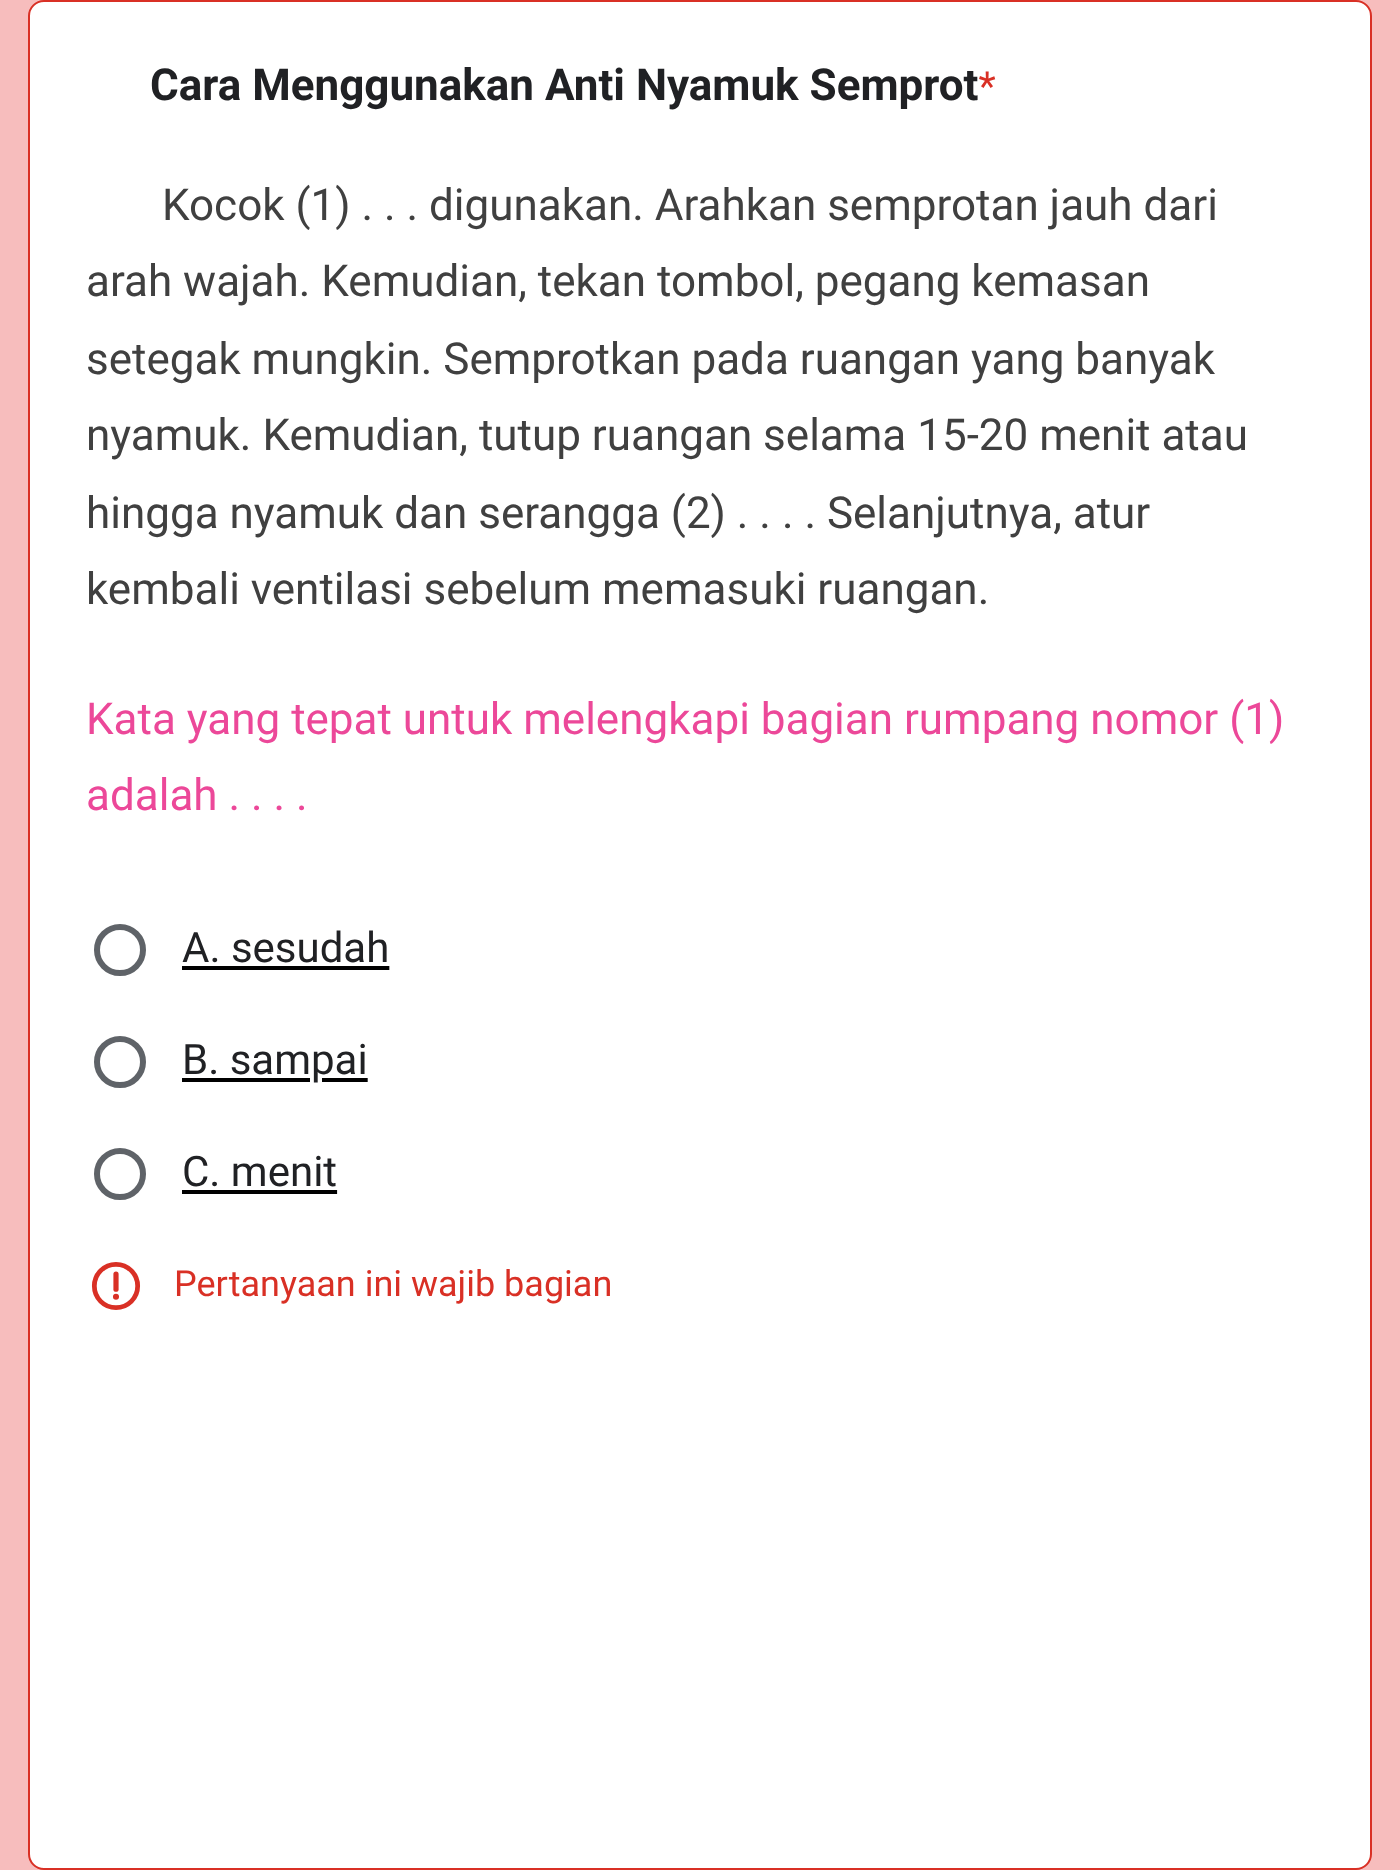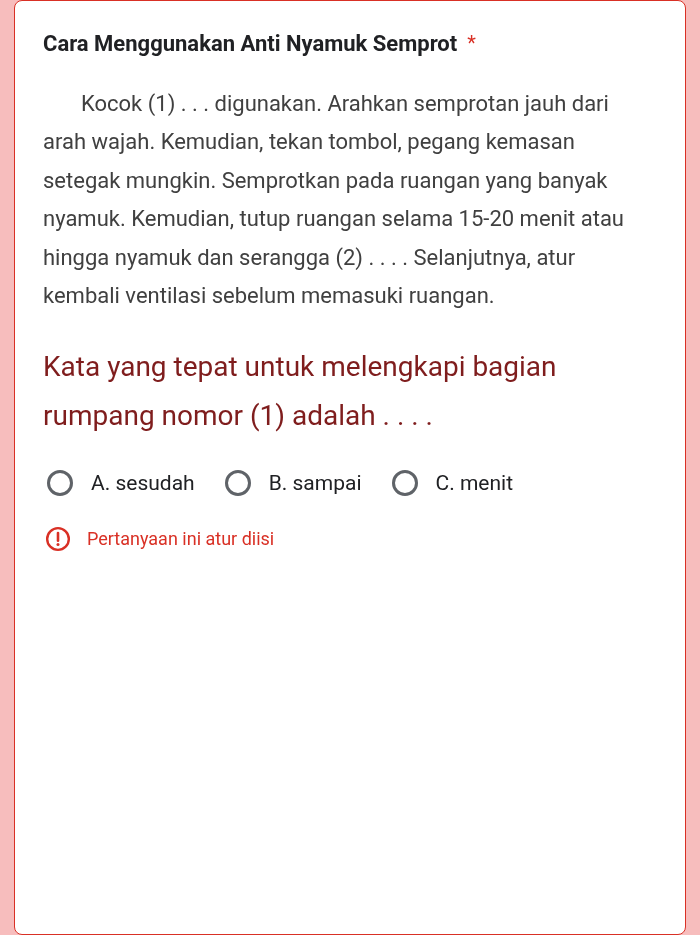--- a/index.html
+++ b/index.html
@@ -18,22 +18,22 @@
     .card {
       background: #ffffff;
       border: 1px solid #d93025;
       border-radius: 8px;
       padding: 28px 28px 20px 28px;
       height: 100%;
     }
     .title-row {
       display: flex;
       align-items: flex-start;
-      gap: 10px;
       margin-bottom: 26px;
+      margin-left: 32px;
     }
     .title {
       font-size: 22px;
       font-weight: 700;
       color: #202124;
       line-height: 1.35;
     }
     .asterisk {
       color: #d93025;
       font-size: 20px;
@@ -45,31 +45,32 @@
       font-size: 22px;
       color: #404040;
       line-height: 1.75;
       margin-bottom: 26px;
     }
     .passage-indent {
       display: inline-block;
       width: 38px;
     }
     .question {
-      font-size: 28px;
-      color: #7f1d1d;
+      font-size: 22px;
+      color: #ec4899;
       line-height: 1.75;
-      margin-bottom: 30px;
+      margin-bottom: 43px;
     }
     .options {
       display: flex;
-      flex-direction: row;
+      flex-direction: column;
       gap: 30px;
       margin-bottom: 30px;
       padding-left: 4px;
+      text-decoration: underline;
     }
     .option {
       display: flex;
       align-items: center;
       gap: 18px;
       cursor: pointer;
     }
     .radio {
       width: 26px;
       height: 26px;
@@ -126,15 +127,15 @@
   </div>
 
   <div class="error-row">
     <span class="error-icon">
       <svg viewBox="0 0 24 24" width="26" height="26">
         <circle cx="12" cy="12" r="10" fill="none" stroke="#d93025" stroke-width="2.2"></circle>
         <line x1="12" y1="6.5" x2="12" y2="13.5" stroke="#d93025" stroke-width="2.4" stroke-linecap="round"></line>
         <circle cx="12" cy="17" r="1.4" fill="#d93025"></circle>
       </svg>
     </span>
-    <span class="error-text">Pertanyaan ini atur diisi</span>
+    <span class="error-text">Pertanyaan ini wajib bagian</span>
   </div>
 </div>
 
 </body></html>

